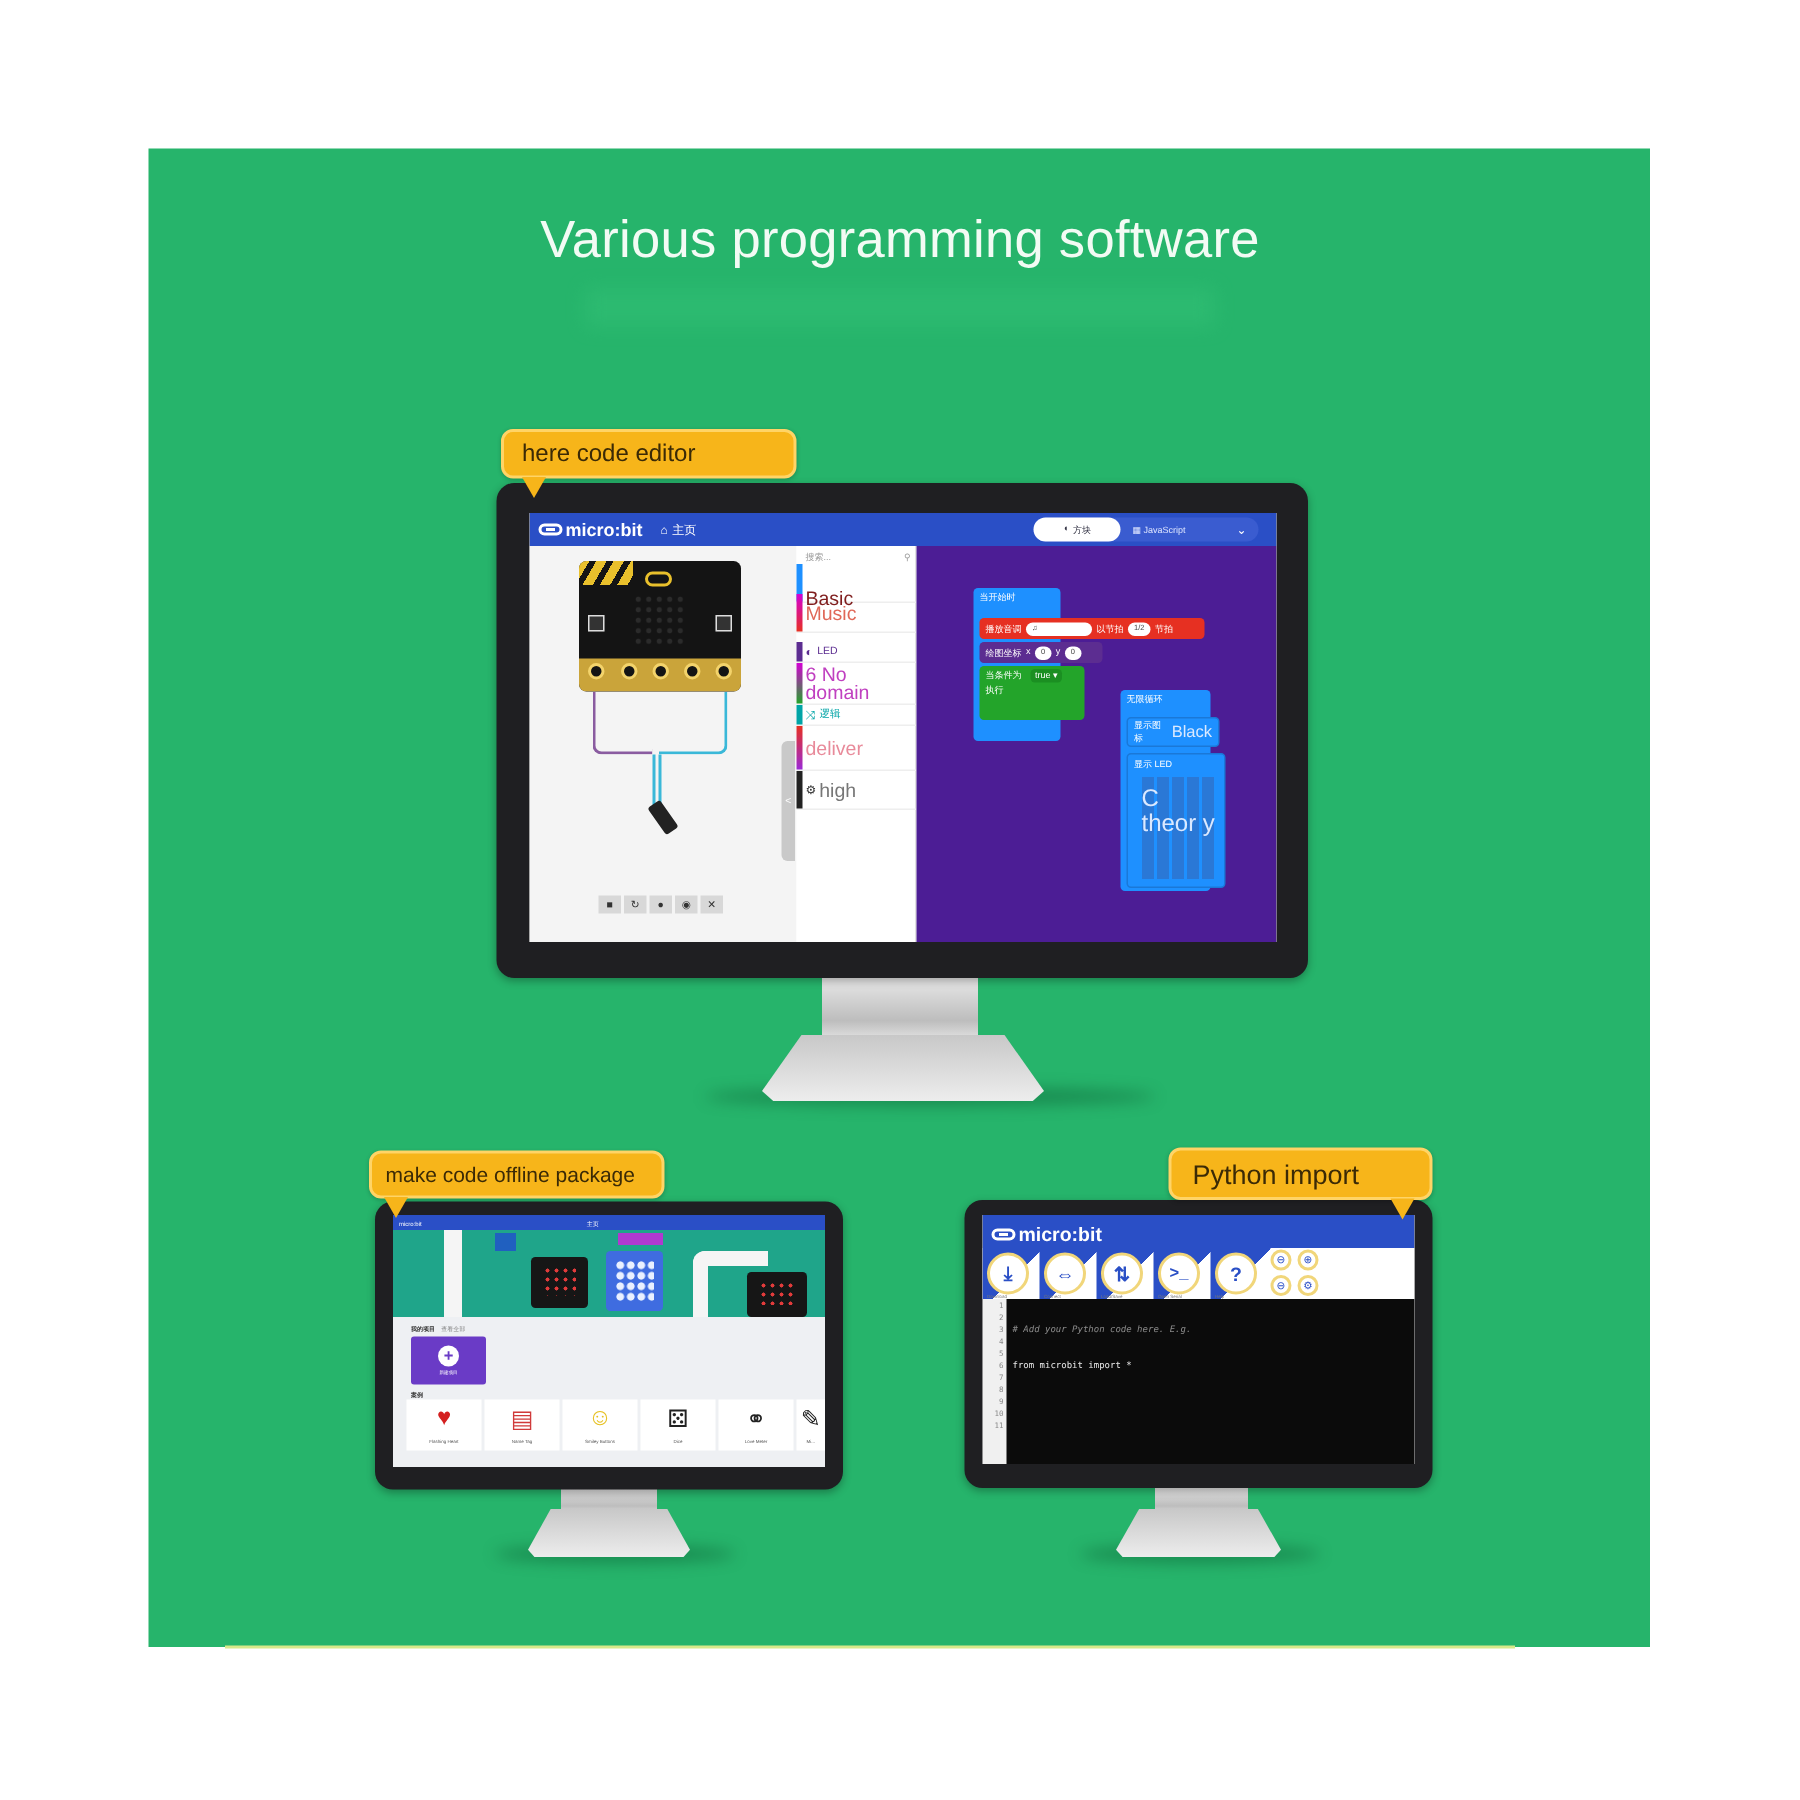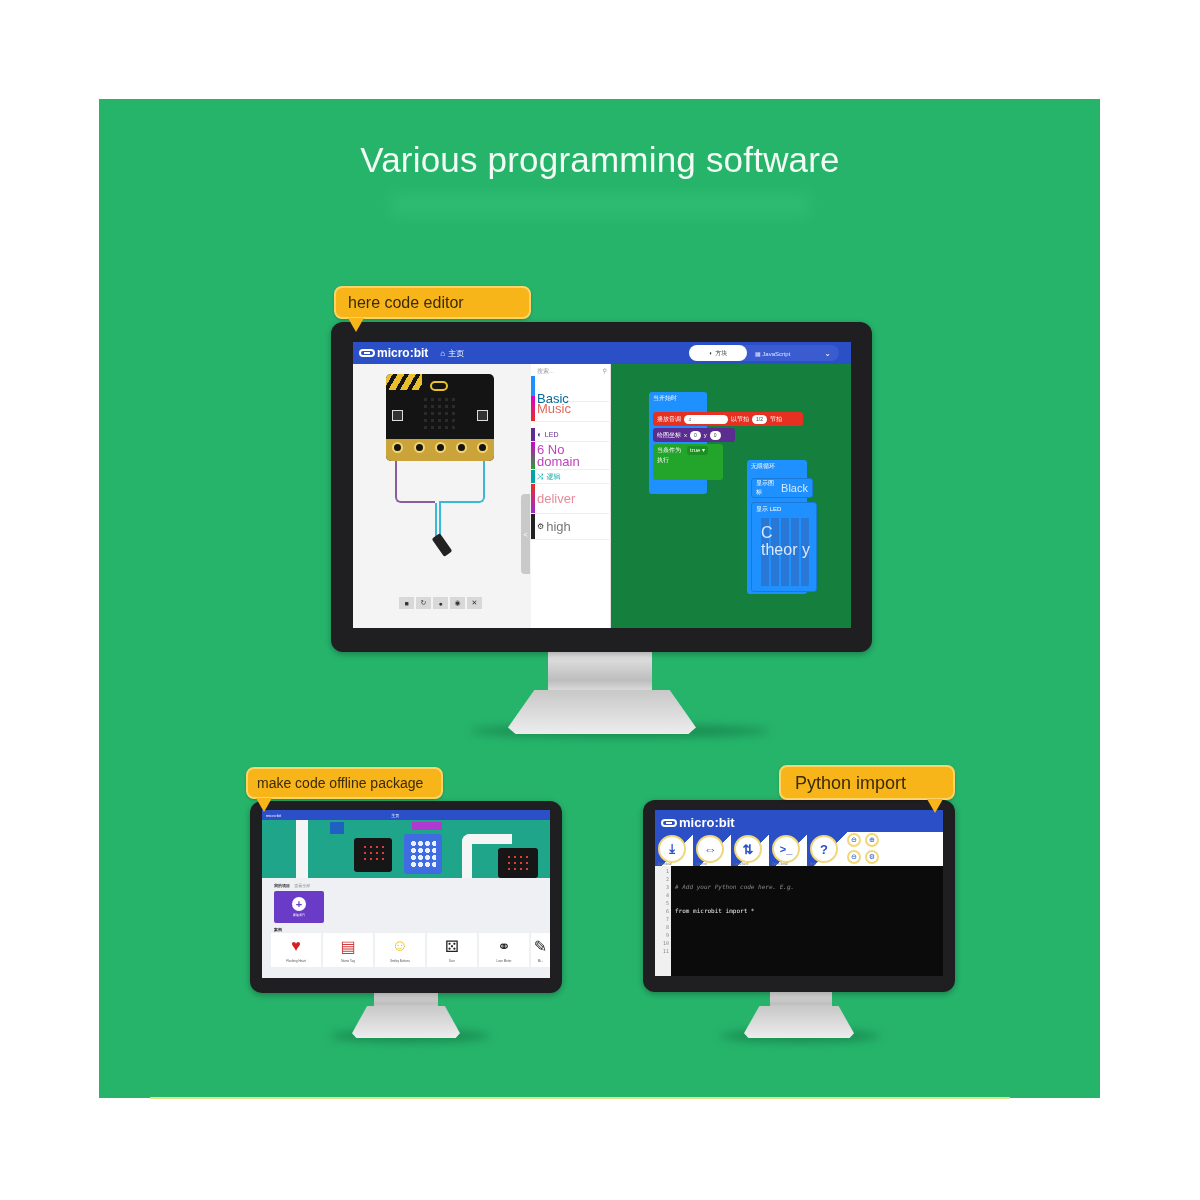--- a/index.html
+++ b/index.html
@@ -47,21 +47,21 @@
   .sim-toolbar span { width: 15px; height: 12px; background: #d8d8d8; font-size: 7px; color: #333; display: flex; align-items: center; justify-content: center; }
 
   .toolbox { position: absolute; left: 178px; top: 22px; width: 80px; bottom: 0; background: #ffffff; border-right: 1px solid #e0e0e0; }
   .tb-search { position: absolute; left: 6px; top: 3px; width: 70px; font-size: 6px; color: #999; display: flex; justify-content: space-between; }
   .tb-item { position: absolute; left: 0; width: 80px; height: 26px; border-bottom: 1px solid #eee; display: flex; align-items: center; }
   .tb-item .bar { width: 4px; height: 100%; margin-right: 2px; }
   .tb-item .lbl { font-size: 13px; line-height: 12px; }
   .tb-item .lbl.small { font-size: 7px; }
   .collapse-tab { position: absolute; left: 168px; top: 130px; width: 9px; height: 80px; background: #c9c9c9; border-radius: 4px 0 0 4px; font-size: 7px; color: #fff; display: flex; align-items: center; justify-content: center; }
 
-  .workspace { position: absolute; left: 258px; top: 22px; right: 0; bottom: 0; background: #15803d; }
+  .workspace { position: absolute; left: 258px; top: 22px; right: 0; bottom: 0; background: #4c1d95; }
   .blk { position: absolute; border-radius: 3px; font-size: 6px; color: #fff; padding: 2px 4px; display: flex; align-items: center; gap: 3px; }
   .blk .pill-in { background: #fff; color: #444; border-radius: 6px; padding: 0 4px; font-size: 5px; height: 9px; display: flex; align-items: center; }
   .big-text { position: absolute; color: #dbe9ff; font-size: 16px; line-height: 17px; }
 
   
   .off-header { position: absolute; left: 0; top: 0; right: 0; height: 10px; background: #2a4fc6; font-size: 4px; color: #fff; display: flex; align-items: center; padding-left: 4px; }
   .hero { position: absolute; left: 0; top: 10px; right: 0; height: 58px; background: #1fa58a; overflow: hidden; }
   .track { position: absolute; background: #f5f5f5; }
   .mini-board { position: absolute; background: #161616; border-radius: 3px; }
   .mini-board .dots { position: absolute; inset: 6px 8px 8px 8px; background: radial-gradient(circle, #e23b3b 1.2px, transparent 1.5px) 0 0/6px 6px; }
@@ -153,21 +153,21 @@
       <div class="collapse-tab">&lt;</div>
     </div>
 
     <div class="toolbox">
       <div class="tb-search">
         <span>搜索...</span>
         <span>⚲</span>
       </div>
       <div class="tb-item" style="top:12px;">
         <span class="bar" style="background:#1e90ff;"></span>
-        <span class="lbl" style="color:#0369a1;margin-top:20px;">Basic</span>
+        <span class="lbl" style="color:#7f1d1d;margin-top:20px;">Basic</span>
       </div>
       <div class="tb-item" style="top:32px;text-align:right;">
         <span class="bar" style="background:linear-gradient(#d400d4,#e63022);"></span>
         <span class="lbl" style="color:#e06858;">Music</span>
       </div>
       <div class="tb-item" style="top:64px; height:14px;">
         <span class="bar" style="background:#5c2d91;"></span>
         <span style="font-size:8px; color:#5c2d91; margin-right:3px;">◐</span>
         <span class="lbl small" style="color:#5c2d91;">LED</span>
       </div>

